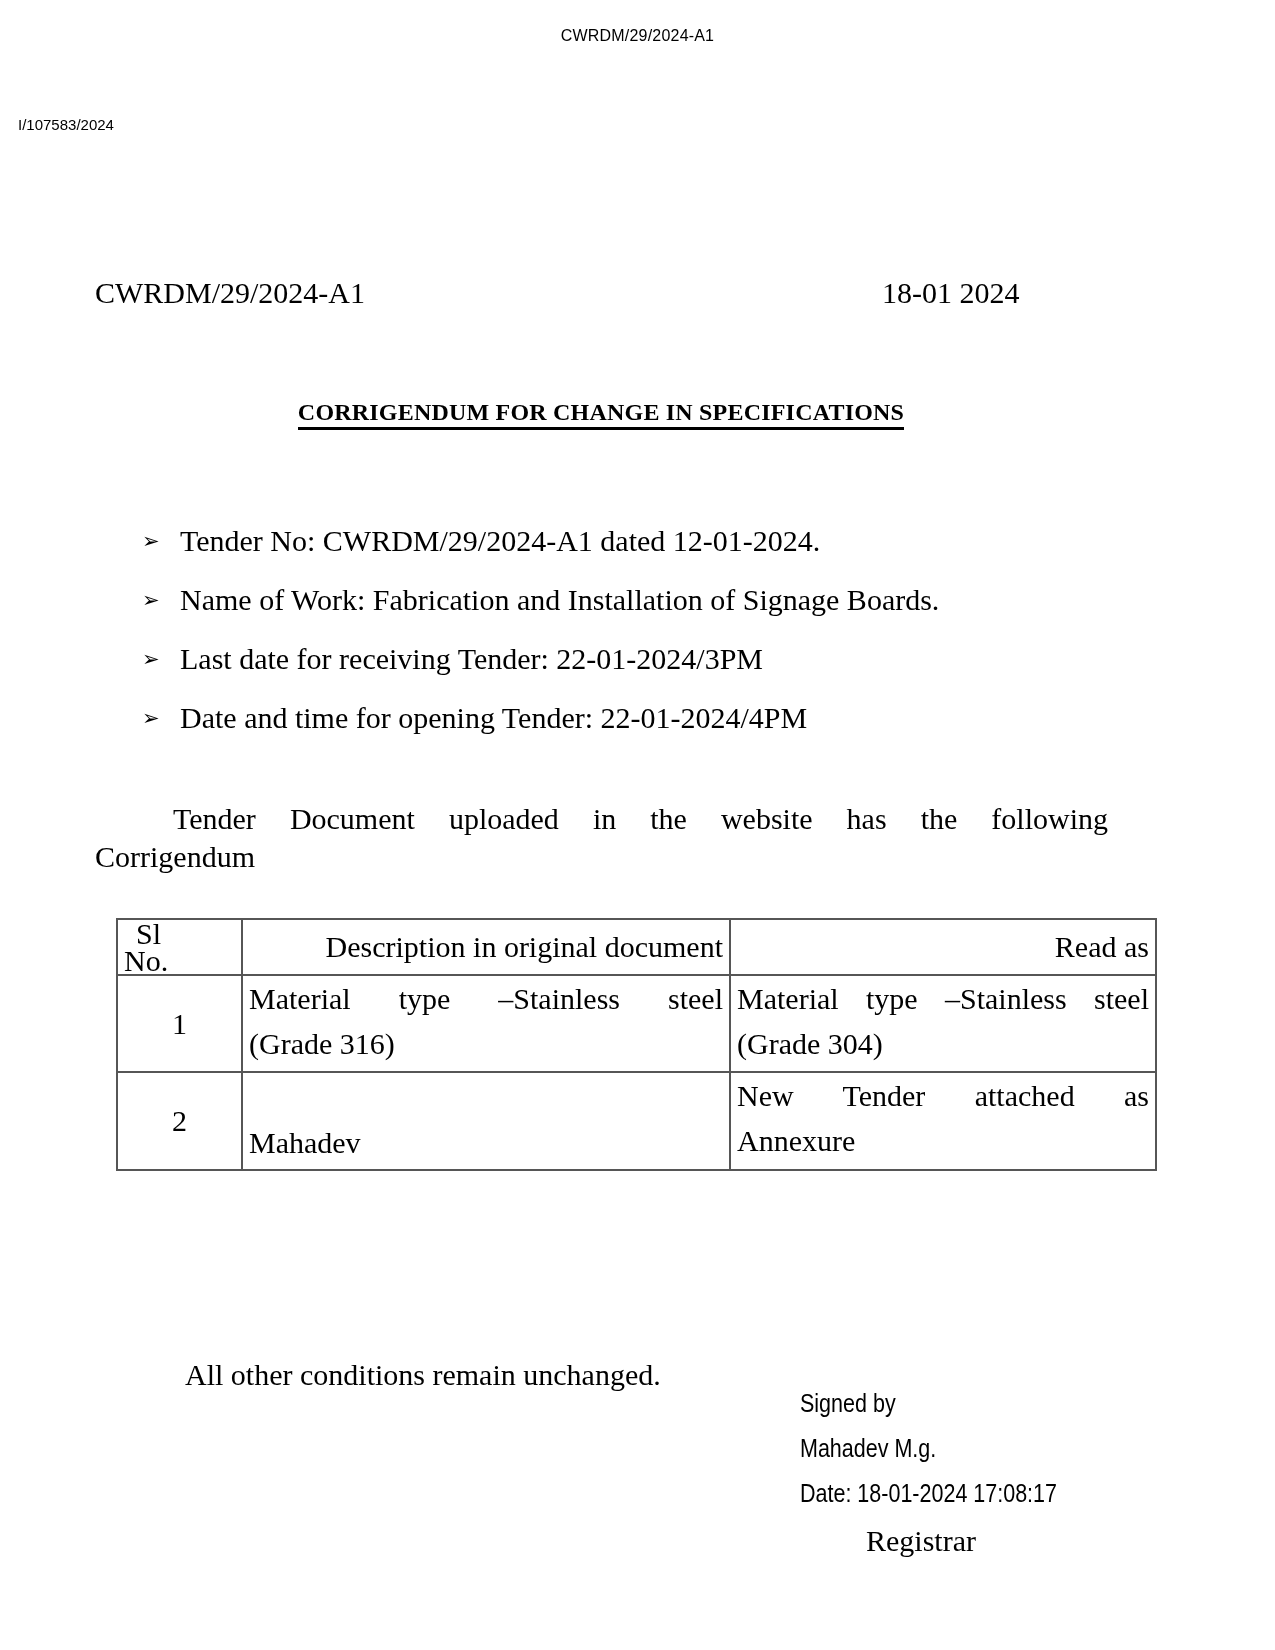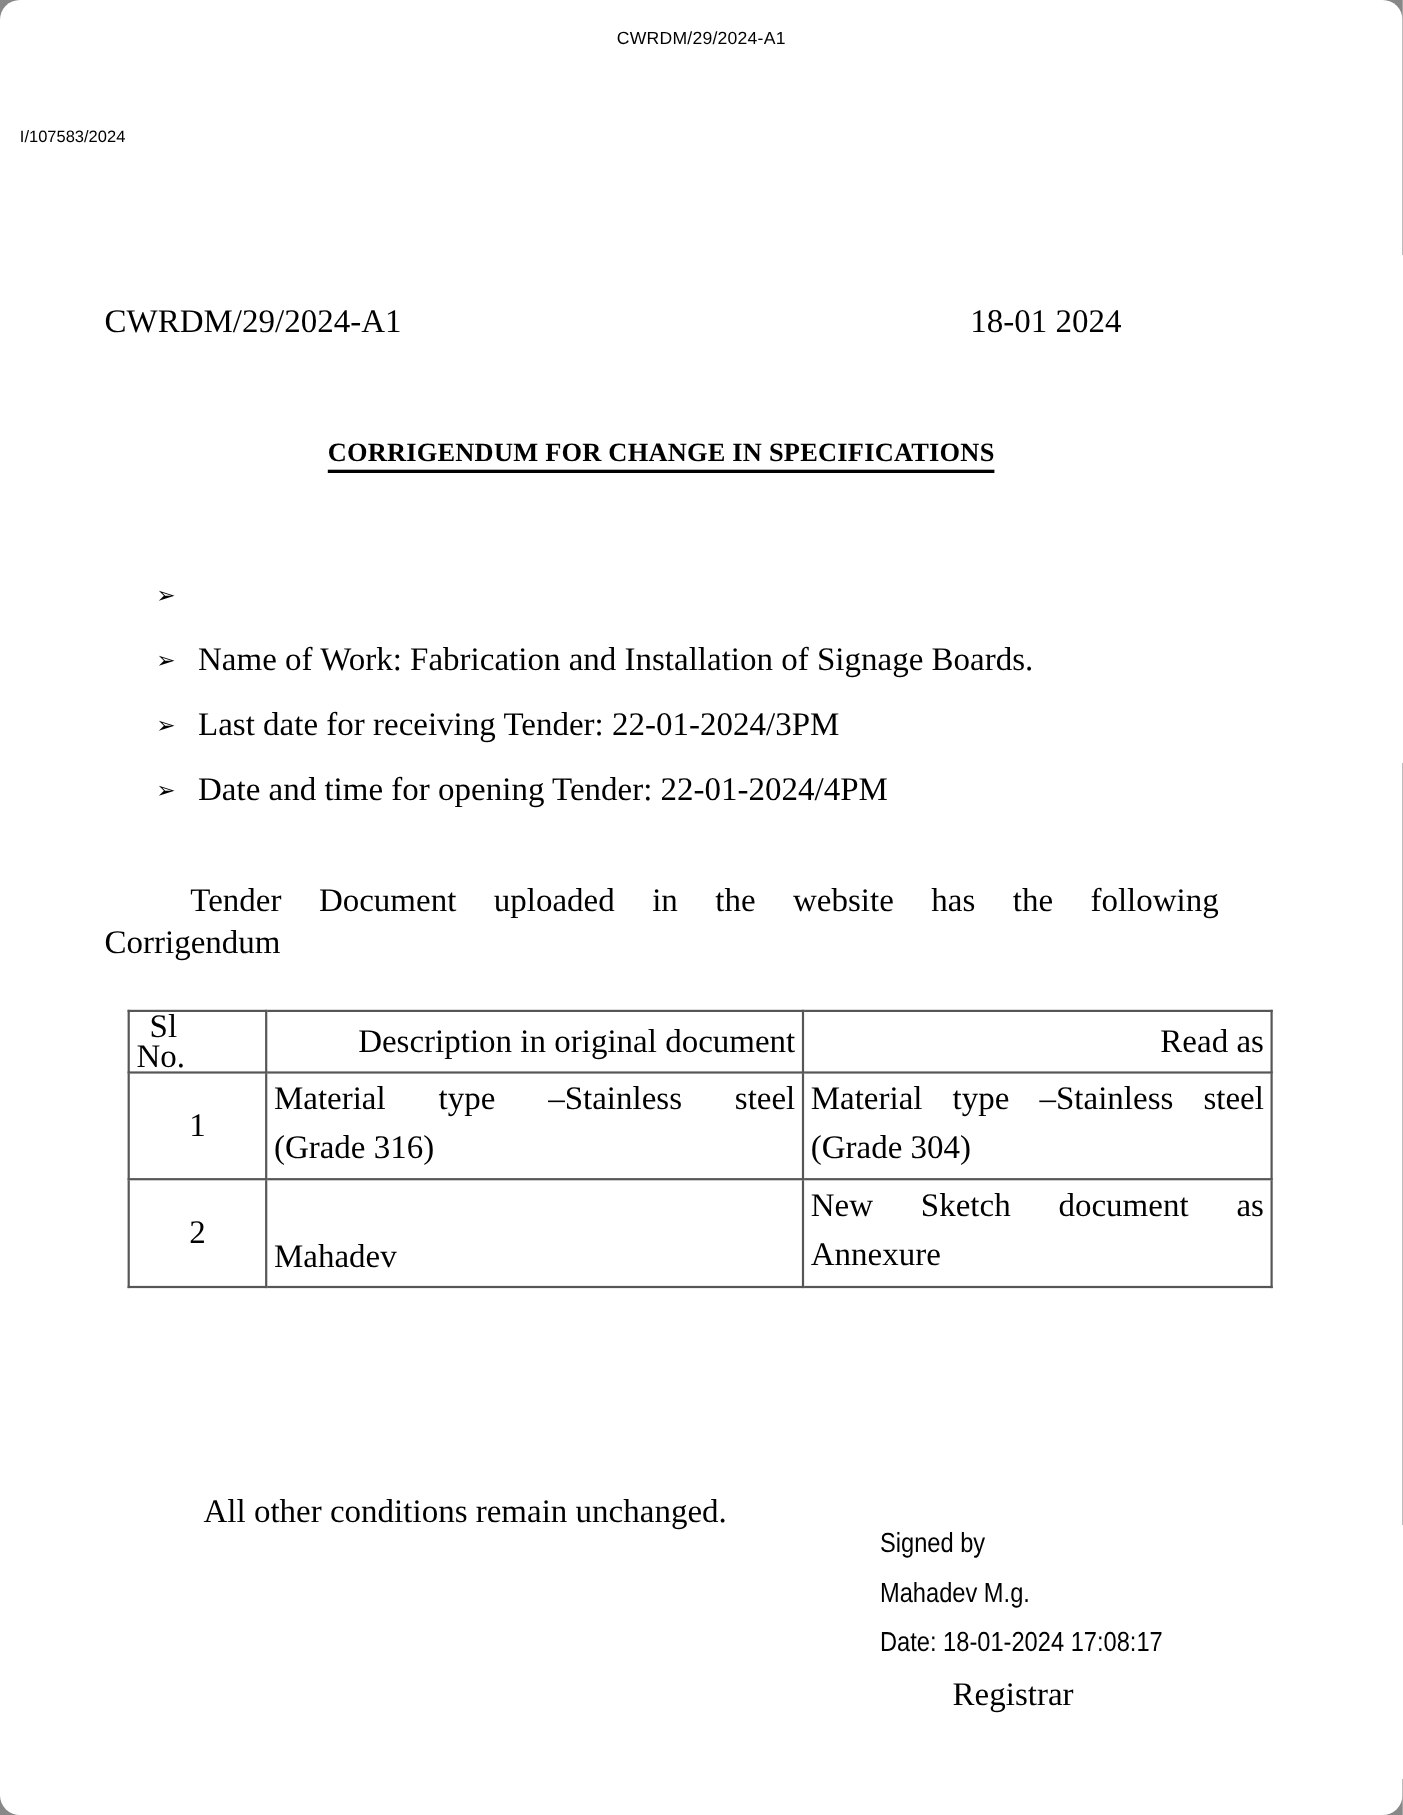--- a/index.html
+++ b/index.html
@@ -4,21 +4,20 @@
 <style>
   html,body{margin:0;padding:0;background:#888;}
   .page{
     position:relative;
     width:1275px;height:1650px;
     background:#ffffff;
     margin:0 auto;
     font-family:"Liberation Serif", serif;
     color:#000;
     overflow:hidden;
-    border-radius:18px;
   }
   .sans{font-family:"Liberation Sans", sans-serif;}
   .abs{position:absolute;}
 
   .top-header{
     top:27px;left:0;width:100%;
     text-align:center;font-size:16px;letter-spacing:0.2px;
   }
   .file-number{
     top:84px;left:18px;font-size:15px;margin-top:32px;
@@ -93,20 +92,21 @@
   <div class="abs ref-number">CWRDM/29/2024-A1</div>
 
   <div class="abs ref-date">18-01 2024</div>
 
   <div class="abs doc-title">
     <span>CORRIGENDUM FOR CHANGE IN SPECIFICATIONS</span>
   </div>
 
   <div class="abs bullet" style="top:523px;">
     <span class="arrow">➢</span>
+    <span>Tender No: CWRDM/29/2024-A1 dated 12-01-2024.</span>
   </div>
   <div class="abs bullet" style="top:582px;">
     <span class="arrow">➢</span>
     <span>Name of Work: Fabrication and Installation of Signage Boards.</span>
   </div>
   <div class="abs bullet" style="top:641px;">
     <span class="arrow">➢</span>
     <span>Last date for receiving Tender: 22-01-2024/3PM</span>
   </div>
   <div class="abs bullet" style="top:700px;">
@@ -137,21 +137,21 @@
       </td>
       <td class="twoline">
         <div class="just">Material type –Stainless steel</div>
         <div>(Grade 304)</div>
       </td>
     </tr>
     <tr class="r2">
       <td class="cell-sl">2</td>
       <td class="cell-bottom">Mahadev</td>
       <td class="twoline">
-        <div class="just">New Sketch document as</div>
+        <div class="just">New Tender attached as</div>
         <div>Annexure</div>
       </td>
     </tr>
   </tbody>
     </table>
 
   <div class="abs closing">All other conditions remain unchanged.</div>
 
   <div class="abs sig-block sans">
     <div>Signed by</div>

